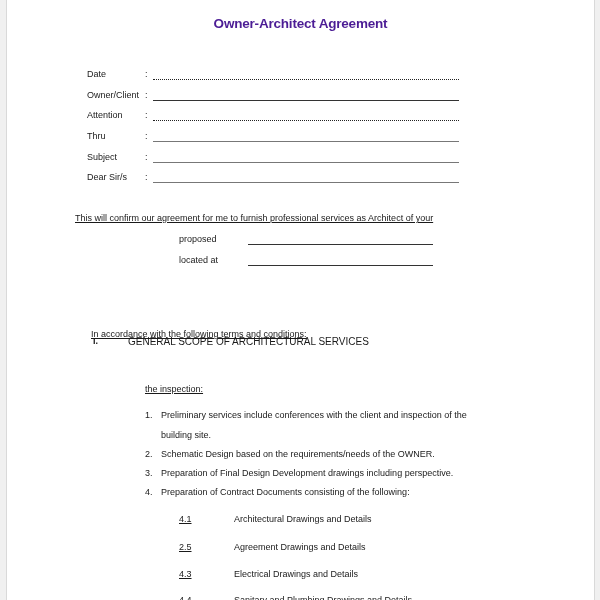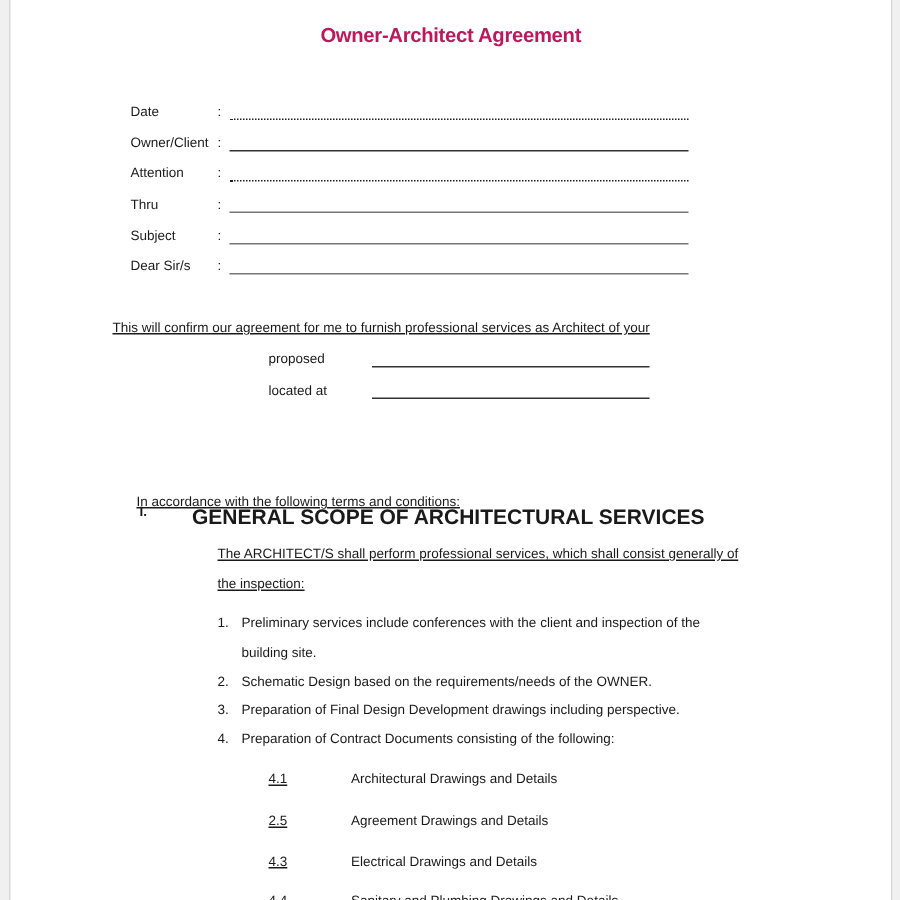--- a/index.html
+++ b/index.html
@@ -31,21 +31,21 @@
     }
     .title {
       position: absolute;
       left: 0;
       right: 0;
       top: 16px;
       text-align: center;
       font-weight: bold;
       font-size: 13.5px;
       letter-spacing: -0.2px;
-      color: #be185d;
+      color: #4c1d95;
     }
     .field-row {
       position: absolute;
       left: 68px;
       height: 14px;
       font-size: 9px;
     }
     .field-label {
       position: absolute;
       left: 12px;
@@ -95,22 +95,22 @@
       position: absolute;
       left: 86px;
       top: 336px;
       font-size: 9px;
       font-weight: bold;
     }
     .section-title {
       position: absolute;
       left: 121px;
       top: 336px;
-      font-size: 14px;
-      font-weight: bold;
+      font-size: 10px;
+      font-weight: normal;
       white-space: nowrap;
     }
     .list-item {
       position: absolute;
       font-size: 9px;
       white-space: nowrap;
     }
     .list-num {
       position: absolute;
       left: 0;
@@ -178,21 +178,20 @@
     <div class="blank-row" style="top:255px;">
       <span class="blank-label">located at</span>
       <span class="blank-line"></span>
     </div>
 
     <div class="para" style="left:84px; top:296px;margin-top:33px;">In accordance with the following terms and conditions:</div>
 
     <div class="section-num">I.</div>
     <div class="section-title">GENERAL SCOPE OF ARCHITECTURAL SERVICES</div>
 
-    <div class="para" style="left:138px; top:364px;">The ARCHITECT/S shall perform professional services, which shall consist generally of</div>
     <div class="para" style="left:138px; top:384px;">the inspection:</div>
 
     <div class="list-item" style="left:138px; top:410px;">
       <span class="list-num">1.</span>
       <span class="list-text">Preliminary services include conferences with the client and inspection of the</span>
     </div>
     <div class="list-item" style="left:138px; top:430px;">
       <span class="list-text">building site.</span>
     </div>
     <div class="list-item" style="left:138px; top:449px;">

